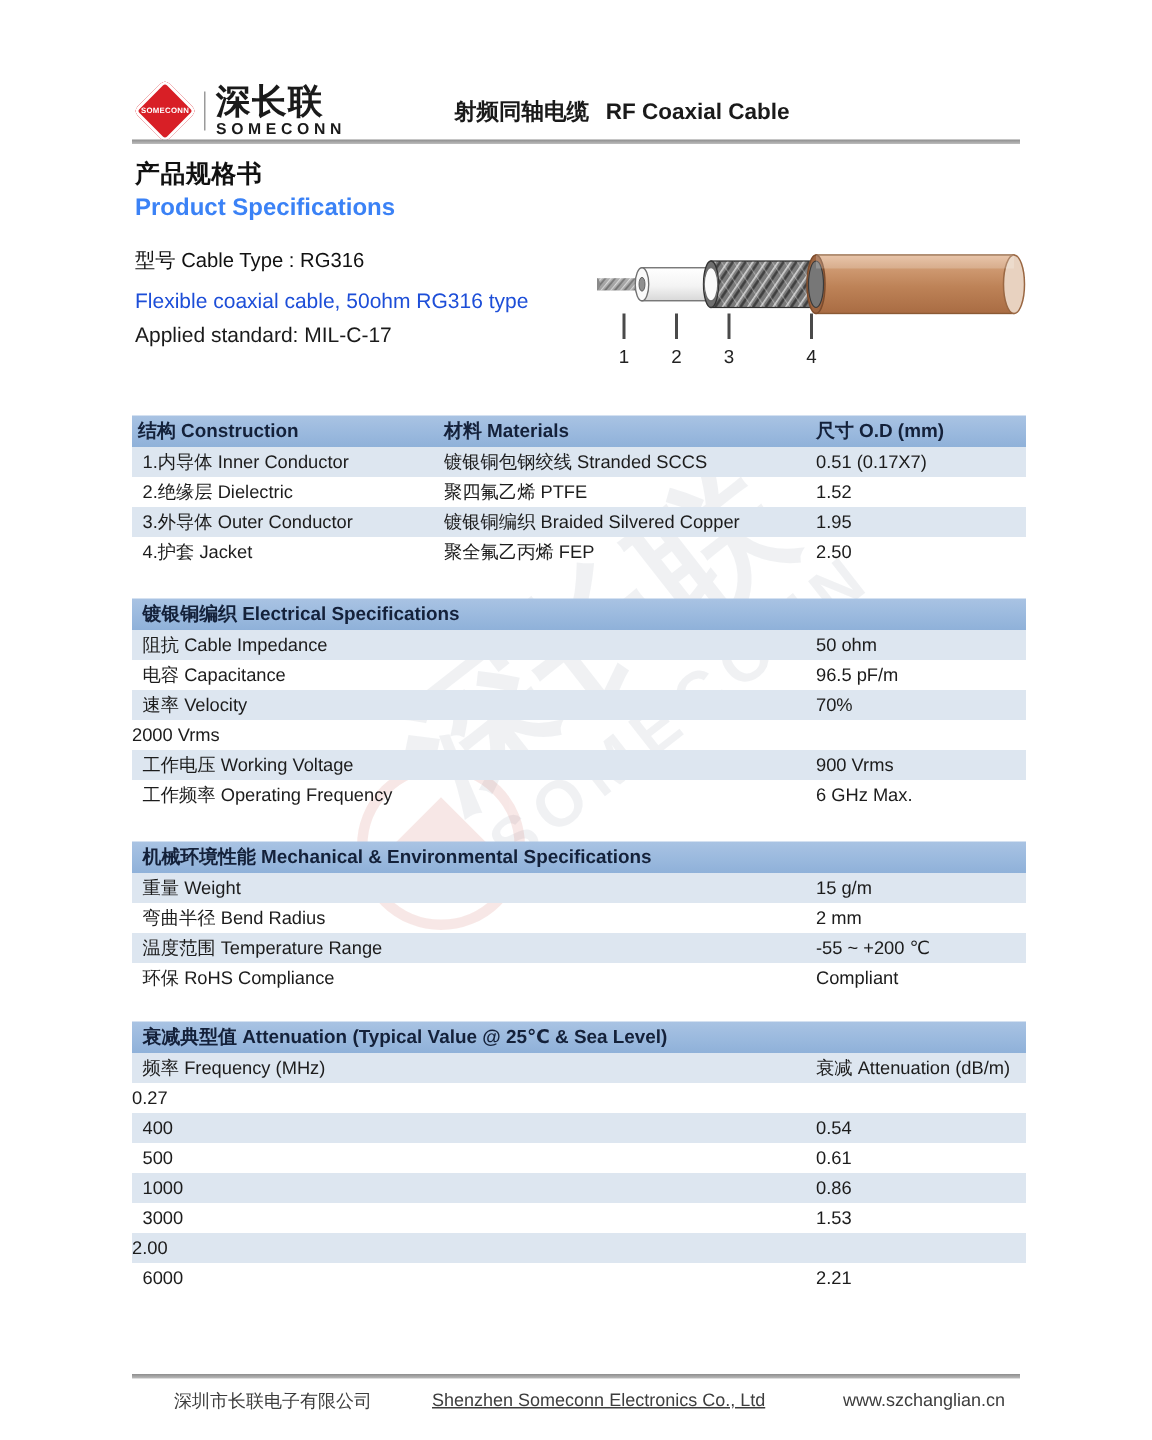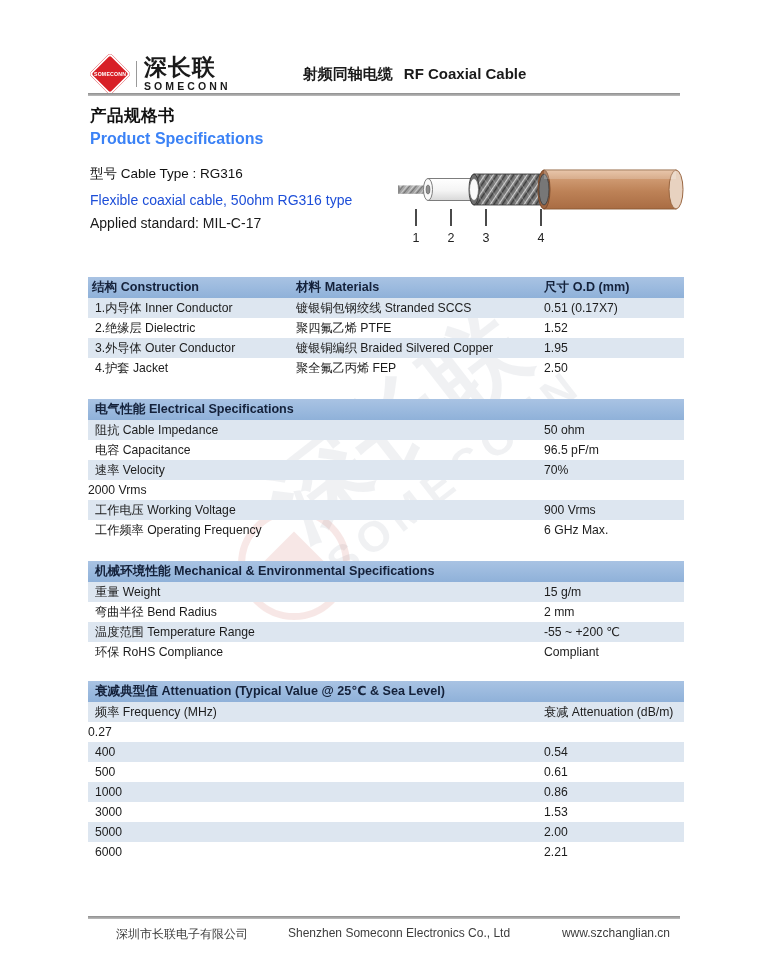--- a/index.html
+++ b/index.html
@@ -233,21 +233,21 @@
   .footer {
     position: absolute;
     left: 88px; top: 926px;
     width: 592px;
     display: flex;
     align-items: flex-start;
     font-size: 12px;
     color: #3d3d3d;
   }
   .f-cn { width: 200px; padding-left: 28px; }
-  .f-en { width: 230px; }
+  .f-en { width: 230px; text-decoration: underline; }
   .f-url { flex: 1; text-align: right; padding-right: 10px; }
 </style>
 </head>
 <body>
 
 <div class="page">
 
   <div class="wm-layer">
     <div class="wm-logo">
       <span class="wm-cn">深长联</span>
@@ -394,21 +394,21 @@
       <div class="row">
         <div class="c1">4.护套 Jacket</div>
         <div class="c2">聚全氟乙丙烯 FEP</div>
         <div class="c3">2.50</div>
       </div>
     </div>
 
     <div class="tbl" style="top:399px;">
       <div class="tbl-hd">
         <div class="wide1">
-          <span>电气性能</span>
+          <span>镀银铜编织</span>
           <span>Electrical Specifications</span>
         </div>
       </div>
       <div class="row alt">
         <div class="wide1">阻抗 Cable Impedance</div>
         <div class="c3">50 ohm</div>
       </div>
       <div class="row">
         <div class="wide1">电容 Capacitance</div>
         <div class="c3">96.5 pF/m</div>
@@ -479,21 +479,20 @@
       </div>
       <div class="row alt">
         <div class="wide1">1000</div>
         <div class="c3">0.86</div>
       </div>
       <div class="row">
         <div class="wide1">3000</div>
         <div class="c3">1.53</div>
       </div>
       <div class="row alt">
-        <div class="wide1">5000</div>
         <div class="c3">2.00</div>
       </div>
       <div class="row">
         <div class="wide1">6000</div>
         <div class="c3">2.21</div>
       </div>
     </div>
 
     <div class="rule-bot"></div>
     <div class="footer">

